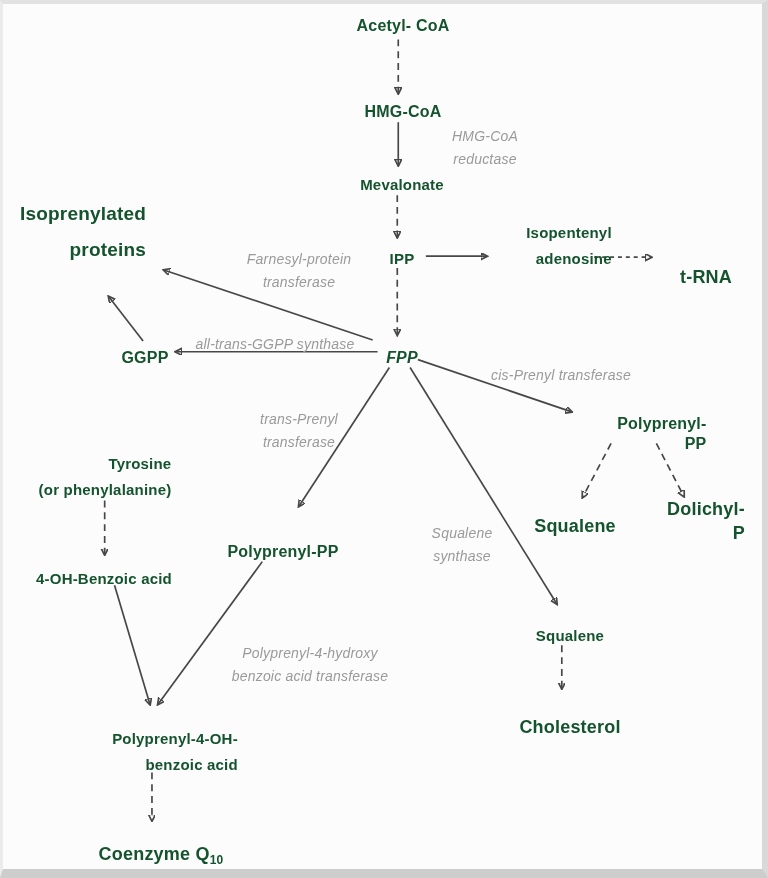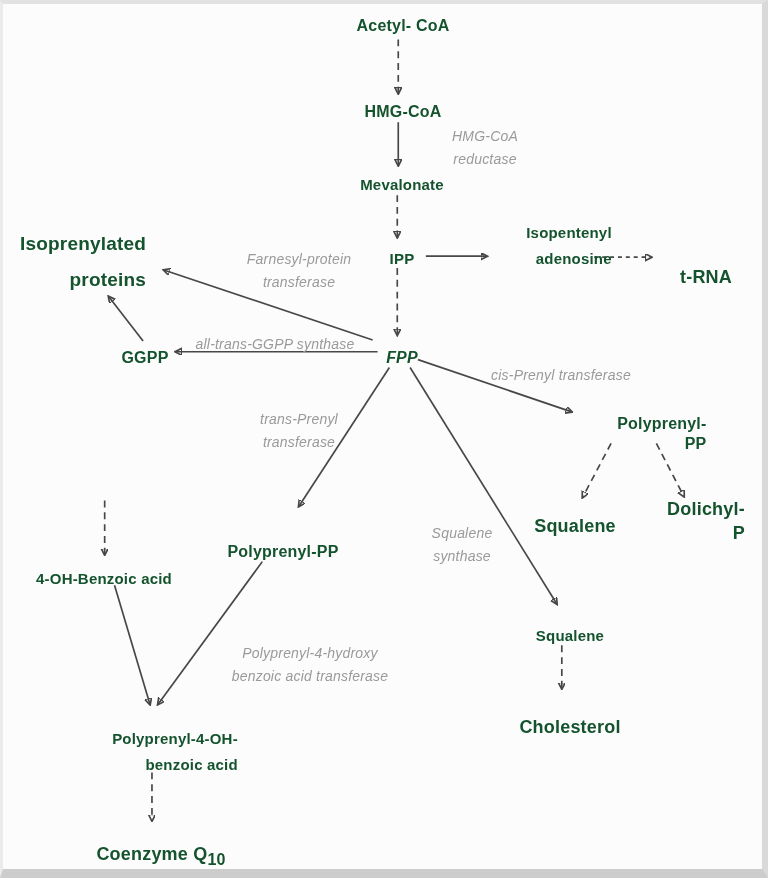--- a/index.html
+++ b/index.html
@@ -39,21 +39,21 @@
     color:#9a9a9a;
     font-style:italic;
     font-weight:400;
     font-size:14px;
     line-height:23px;
     letter-spacing:0.2px;
   }
   svg line, svg path{stroke:#474747;stroke-width:1.7;fill:none;}
   .dash{stroke-dasharray:7 5;}
   .dash-sm{stroke-dasharray:4 4;}
-  sub.q{font-size:16px;font-weight:700;}
+  sub.q{font-size:12px;font-weight:700;}
 </style>
 </head>
 <body>
 
 <div class="page">
 
   <svg class="layer" width="768" height="878" viewBox="0 0 768 878">
     <defs>
       <marker id="ah" markerWidth="8" markerHeight="8" refX="6.3" refY="3.5" orient="auto" markerUnits="userSpaceOnUse">
         <path d="M0,0 L7,3.5 L0,7 z" fill="#2e2e2e" stroke="none"></path>
@@ -82,28 +82,30 @@
     <line class="dash" x1="150" y1="780" x2="150" y2="829" marker-end="url(#ah)"></line>
   </svg>
 
   <div class="lbl md" style="left:400px;top:22px;">Acetyl- CoA</div>
   <div class="lbl md" style="left:400px;top:108px;">HMG-CoA</div>
   <div class="lbl" style="left:399px;top:181px;">Mevalonate</div>
   <div class="lbl" style="left:399px;top:255px;">IPP</div>
   <div class="lbl lh26" style="left:566px;top:242px;">Isopentenyl
 adenosine</div>
   <div class="lbl lg" style="left:703px;top:273px;">t-RNA</div>
-  <div class="lbl xl" style="left:80px;top:258px;">Isoprenylated
+  <div class="lbl xl" style="left:80px;top:228px;">Isoprenylated
 proteins</div>
   <div class="lbl md" style="left:142px;top:354px;">GGPP</div>
   <div class="lbl md" style="left:399px;top:354px;font-style:italic;">FPP</div>
   <div class="lbl md" style="left:648px;top:430px;">Polyprenyl-PP</div>
   <div class="lbl lg" style="left:572px;top:522px;">Squalene</div>
   <div class="lbl lg" style="left:703px;top:517px;">Dolichyl-P</div>
   <div class="lbl md" style="left:280px;top:548px;">Polyprenyl-PP</div>
+  <div class="lbl lh26" style="left:102px;top:473px;">Tyrosine
+(or phenylalanine)</div>
   <div class="lbl" style="left:101px;top:575px;">4-OH-Benzoic acid</div>
   <div class="lbl" style="left:567px;top:632px;">Squalene</div>
   <div class="lbl lg" style="left:567px;top:723px;">Cholesterol</div>
   <div class="lbl lh26" style="left:172px;top:748px;">Polyprenyl-4-OH-
 benzoic acid</div>
   <div class="lbl lg" style="left:158px;top:853px;"><span>Coenzyme Q</span><sub class="q">10</sub></div>
 
   <div class="enz" style="left:482px;top:144px;">HMG-CoA
 reductase</div>
   <div class="enz" style="left:296px;top:267px;">Farnesyl-protein

